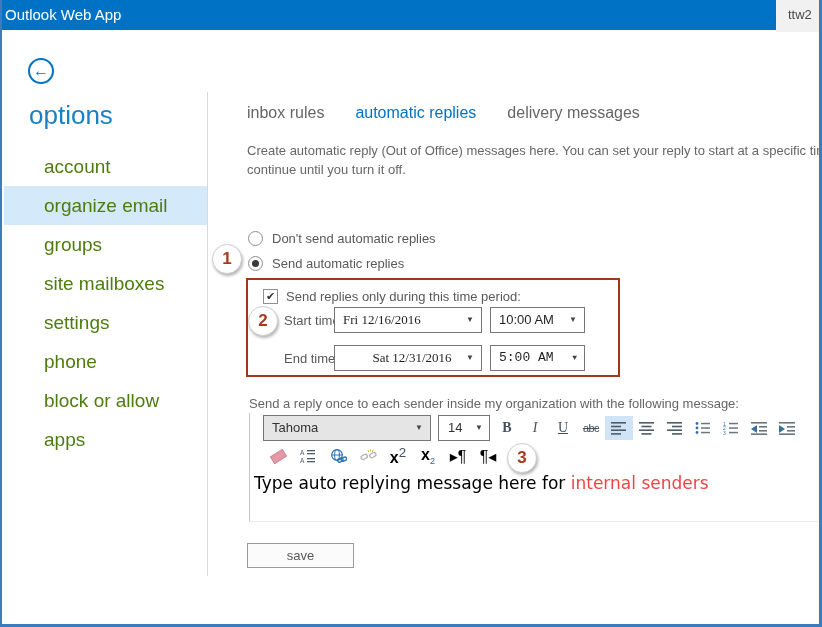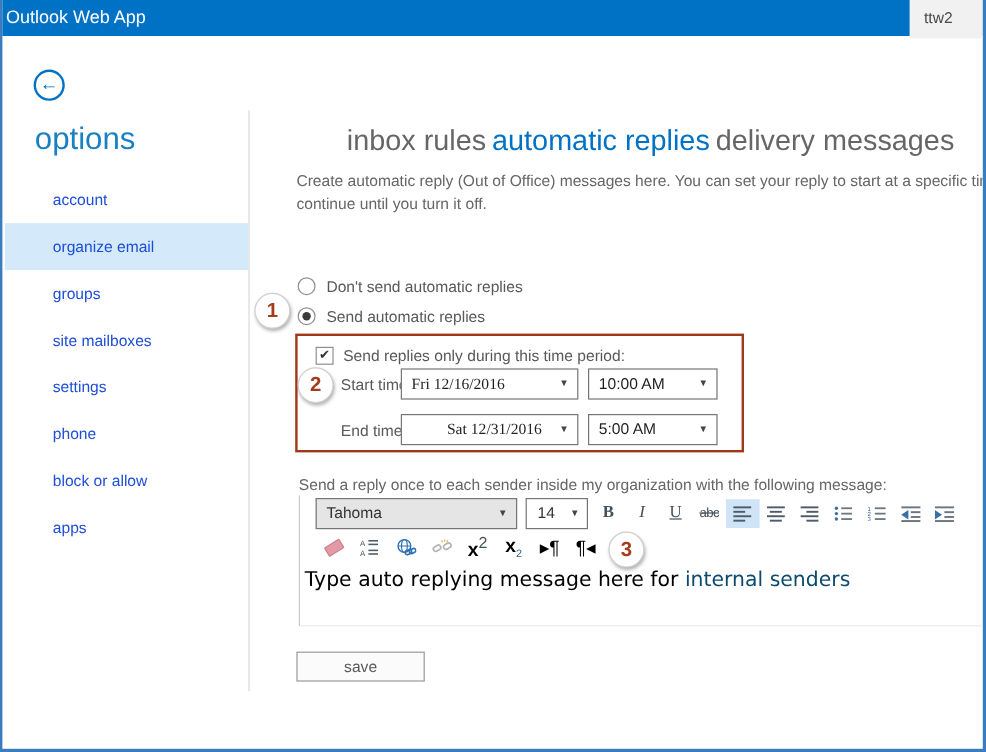--- a/index.html
+++ b/index.html
@@ -2,33 +2,33 @@
 <html><head>
 <meta charset="utf-8">
 <style>
   html,body{margin:0;padding:0;background:#fff;font-family:"Liberation Sans","DejaVu Sans",sans-serif;}
   #window{position:relative;width:822px;height:627px;box-sizing:border-box;
           border-left:2px solid #3a7dbf;border-right:3px solid #3a7dbf;border-bottom:3px solid #3a7dbf;
           background:#fff;overflow:hidden;}
   
   .topbar{position:absolute;left:-2px;top:0;width:822px;height:30px;background:#0072c6;}
   .topbar-title{position:absolute;left:5px;top:0;line-height:30px;color:#fff;font-size:15px;}
-  .account-chip{position:absolute;right:-3px;top:0;width:64px;height:32px;background:#f1f1f1;
+  .account-chip{position:absolute;right:-3px;top:0;width:46px;height:32px;background:#f1f1f1;
                 color:#4a4a4a;font-size:13px;line-height:30px;padding-left:12px;overflow:hidden;box-sizing:border-box;}
   
   .back-btn{position:absolute;left:26px;top:58px;width:22px;height:22px;border:2px solid #0072c6;border-radius:50%;
             color:#0072c6;text-align:center;line-height:21px;font-size:16px;cursor:pointer;background:#fff;}
   
   .sidebar-title{position:absolute;left:27px;top:100px;font-size:26px;color:#1a80c4;font-weight:400;}
   .side-divider{position:absolute;left:205px;top:92px;width:1px;height:484px;background:#d9d9d9;}
   .sidebar-list{position:absolute;left:2px;top:147px;width:203px;list-style:none;margin:0;padding:0;}
-  .sidebar-list li{height:39px;line-height:39px;padding-left:40px;font-size:13px;color:#1d4ed8;cursor:pointer;}
+  .sidebar-list li{height:39px;line-height:39px;padding-left:40px;font-size:19px;color:#4d7c0f;cursor:pointer;}
   .sidebar-list li.selected{background:#d4e9f9;}
   
-  .tabs{position:absolute;left:245px;top:104px;display:flex;gap:5px;font-size:24px;color:#666;margin-left:42px;}
+  .tabs{position:absolute;left:245px;top:104px;display:flex;gap:31px;font-size:16px;color:#666;}
   .tab{cursor:pointer;}
   .tab.active{color:#0072c6;}
   
   .desc{position:absolute;left:245px;top:141px;right:0;font-size:13px;color:#666;line-height:19px;
         white-space:nowrap;overflow:hidden;}
   
   .radio-row{position:absolute;left:246px;display:flex;align-items:center;gap:9px;font-size:13px;color:#595959;cursor:pointer;}
   .radio{width:13px;height:13px;border:1px solid #8f8f8f;border-radius:50%;background:#fff;position:relative;flex:0 0 auto;}
   .radio.checked::after{content:"";position:absolute;left:3px;top:3px;width:7px;height:7px;border-radius:50%;background:#3b3b3b;}
   
@@ -38,21 +38,21 @@
   
   .period-box{position:absolute;left:244px;top:278px;width:374px;height:99px;border:2px solid #9e3a19;box-sizing:border-box;}
   .chk-row{position:absolute;left:15px;top:9px;display:flex;align-items:center;gap:8px;font-size:13px;color:#595959;cursor:pointer;}
   .checkbox{width:13px;height:13px;border:1px solid #8f8f8f;background:#fff;font-size:11px;line-height:12px;
             text-align:center;color:#333;flex:0 0 auto;}
   .time-label{position:absolute;left:36px;font-size:13px;color:#595959;}
   .dd{position:absolute;height:26px;border:1px solid #767676;background:#fff;box-sizing:border-box;
       font-size:13px;color:#1f1f1f;line-height:24px;padding-left:8px;cursor:pointer;}
   .dd .arrow{position:absolute;right:7px;top:0;line-height:24px;font-size:8px;color:#444;}
   .dd.date{left:86px;width:148px;font-family:Liberation Serif, serif;}
-  .dd.time{left:242px;width:108px;}
+  .dd.time{left:242px;width:95px;}
   
   .editor-intro{position:absolute;left:247px;top:396px;font-size:13px;color:#666;}
   .editor{position:absolute;left:247px;top:413px;width:571px;height:108px;border-left:1px solid #c9c9c9;
           border-bottom:1px solid #ececec;overflow:hidden;}
   .tb-row{display:flex;align-items:center;height:30px;padding-left:13px;}
   .tb-row.second{height:27px;}
   .fontsel{position:relative;width:168px;height:26px;border:1px solid #767676;box-sizing:border-box;
            font-size:13px;color:#333;line-height:24px;padding-left:8px;cursor:pointer;background:#e5e5e5;}
   .fontsel .arrow{position:absolute;right:7px;top:0;line-height:24px;font-size:8px;color:#444;}
   .sizesel{position:relative;width:52px;height:26px;border:1px solid #767676;box-sizing:border-box;margin-left:7px;
@@ -64,21 +64,21 @@
   .tbtn.hl{background:#cfe4f7;}
   .tbtn b{font-family:"Liberation Serif","DejaVu Serif",serif;font-weight:bold;}
   .tbtn i{font-family:"Liberation Serif","DejaVu Serif",serif;}
   .tbtn .und{text-decoration:underline;font-family:"Liberation Serif","DejaVu Serif",serif;}
   .tbtn .strike{text-decoration:line-through;font-size:11px;letter-spacing:-0.5px;}
   .tbtn2{width:30px;height:24px;display:flex;align-items:center;justify-content:center;cursor:pointer;flex:0 0 auto;}
   .eraser{width:13px;height:7px;background:#e39aa6;border:1px solid #d07f8d;transform:rotate(-32deg);border-radius:1px;}
   
   .message{position:absolute;left:4px;top:60px;font-size:17px;color:#000;white-space:nowrap;cursor:text;
            font-family:"DejaVu Sans",sans-serif;}
-  .message .red{color:#0c4a6e;}
+  .message .red{color:#ef4444;}
   
   .save-btn{position:absolute;left:245px;top:543px;width:107px;height:25px;border:1px solid #9b9b9b;background:#fbfbfb;
             color:#595959;font-size:13px;text-align:center;line-height:23px;cursor:pointer;box-sizing:border-box;}
   svg{display:block;}
 </style>
 </head>
 <body>
 
 <div id="window">
 
@@ -138,21 +138,21 @@
     </div>
     <div class="dd time" style="top:27px;">
       <span>10:00 AM</span>
       <span class="arrow">▼</span>
     </div>
     <div class="time-label" style="top:71px;">End time:</div>
     <div class="dd date" style="top:65px;text-align:center;">
       <span>Sat 12/31/2016</span>
       <span class="arrow">▼</span>
     </div>
-    <div class="dd time" style="top:65px;">
+    <div class="dd time" style="top:65px;font-family:Liberation Mono, monospace;">
       <span>5:00 AM</span>
       <span class="arrow">▼</span>
     </div>
   </div>
 
   <div class="ann" style="left:246px;top:306px;">2</div>
 
   <div class="editor-intro">Send a reply once to each sender inside my organization with the following message:</div>
 
   <div class="editor">

